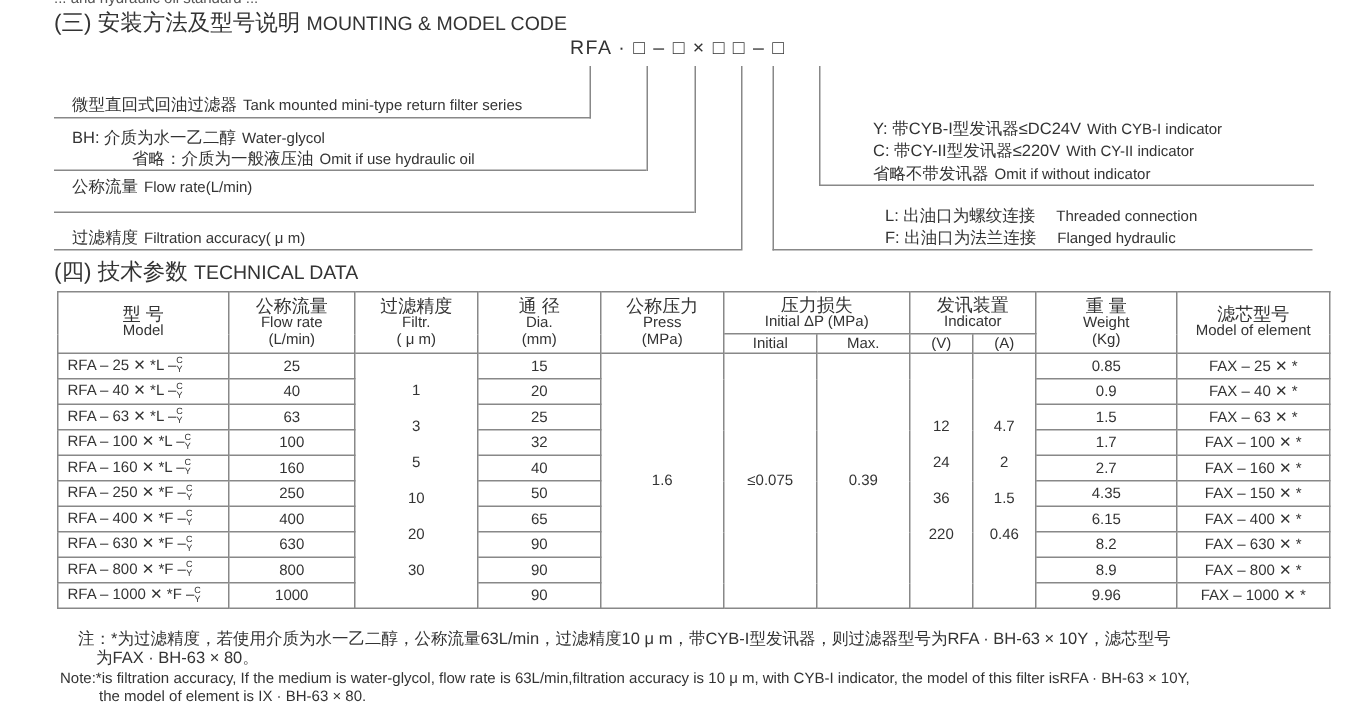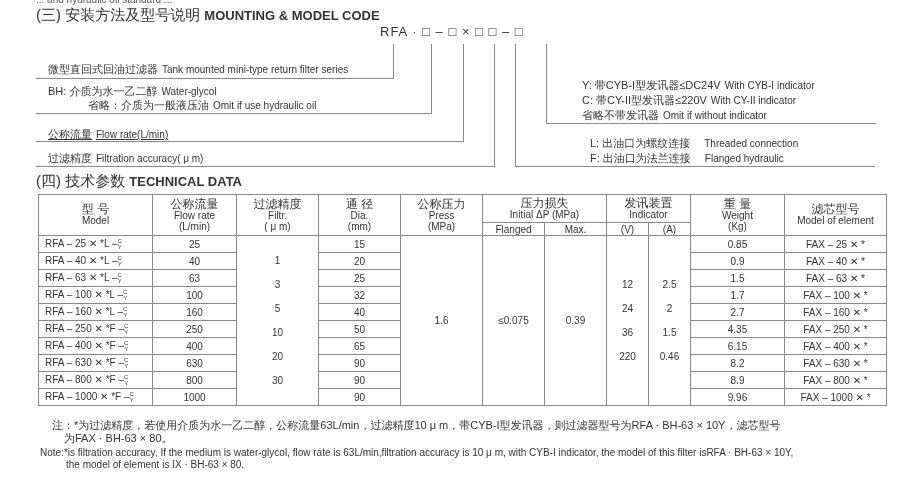--- a/index.html
+++ b/index.html
@@ -1,20 +1,20 @@
 <!DOCTYPE html>
 <html><head>
 <meta charset="utf-8">
 <style>
   html, body { margin:0; padding:0; background:#ffffff; }
   body { width:900px; height:484px; position:relative; overflow:hidden;
          font-family:"Liberation Sans", "DejaVu Sans", sans-serif; color:#333; }
   .abs { position:absolute; white-space:nowrap; }
   .h-section { font-size:15px; color:#333; }
-  .h-section .en { font-size:13px;font-weight:bold; }
+  .h-section .en { font-size:13px; }
   .code { font-size:13px; letter-spacing:1px; color:#333; }
   .lbl { font-size:11px; color:#333;text-align:right; }
   .lbl .en { font-size:10px; margin-left:4px; }
   .line { position:absolute; background:#888; }
   .topcut { position:absolute; left:36px; top:-6px; font-size:10px; color:#555; }
 
   table.tech { position:absolute; left:38px; top:194px; border-collapse:collapse;
                font-size:10px; color:#333; table-layout:fixed; }
   table.tech th, table.tech td { border:1px solid #888; text-align:center; padding:0; }
   table.tech th { font-weight:normal; line-height:11px; }
@@ -58,21 +58,21 @@
 
 <div class="abs lbl" style="left:48px; top:62px;">
   <span>微型直回式回油过滤器</span><span class="en">Tank mounted mini-type return filter series</span>
 </div>
 <div class="abs lbl" style="left:48px; top:84px;">
   <span>BH: 介质为水一乙二醇</span><span class="en">Water-glycol</span>
 </div>
 <div class="abs lbl" style="left:48px; top:98px;margin-left:40px;">
   <span>省略：介质为一般液压油</span><span class="en">Omit if use hydraulic oil</span>
 </div>
-<div class="abs lbl" style="left:48px; top:127px;text-decoration:underline;">
+<div class="abs lbl" style="left:48px; top:117px;">
   <span>公称流量</span><span class="en">Flow rate(L/min)</span>
 </div>
 <div class="abs lbl" style="left:48px; top:151px;">
   <span>过滤精度</span><span class="en">Filtration accuracy( μ m)</span>
 </div>
 
 <div class="abs lbl" style="left:582px; top:78px;">
   <span>Y: 带CYB-I型发讯器≤DC24V</span><span class="en">With CYB-I indicator</span>
 </div>
 <div class="abs lbl" style="left:582px; top:93px;">
@@ -113,21 +113,21 @@
       <th rowspan="2"><span class="cn">公称流量</span><span>Flow rate</span><br><span>(L/min)</span></th>
       <th rowspan="2"><span class="cn">过滤精度</span><span>Filtr.</span><br><span>( μ m)</span></th>
       <th rowspan="2"><span class="cn">通 径</span><span>Dia.</span><br><span>(mm)</span></th>
       <th rowspan="2"><span class="cn">公称压力</span><span>Press</span><br><span>(MPa)</span></th>
       <th colspan="2"><span class="cn">压力损失</span><span>Initial ΔP (MPa)</span></th>
       <th colspan="2"><span class="cn">发讯装置</span><span>Indicator</span></th>
       <th rowspan="2"><span class="cn">重 量</span><span>Weight</span><br><span>(Kg)</span></th>
       <th rowspan="2"><span class="cn">滤芯型号</span><span>Model of element</span></th>
     </tr>
     <tr style="height:13px;">
-      <th>Flanged</th>
+      <th>Initial</th>
       <th>Max.</th>
       <th>(V)</th>
       <th>(A)</th>
     </tr>
   </thead>
   <tbody>
     <tr>
       <td class="model"><span>RFA – 25 ✕ *L –</span><span class="cy"><span>C</span><br><span>Y</span></span></td>
       <td>25</td>
       <td rowspan="10" class="stack">
@@ -142,21 +142,21 @@
       <td rowspan="10">1.6</td>
       <td rowspan="10">≤0.075</td>
       <td rowspan="10">0.39</td>
       <td rowspan="10" class="stack">
         <div>12</div>
           <div>24</div>
           <div>36</div>
           <div>220</div>
       </td>
       <td rowspan="10" class="stack">
-        <div>2.5</div>
+        <div>4.7</div>
           <div>2</div>
           <div>1.5</div>
           <div>0.46</div>
       </td>
       <td>0.85</td>
       <td>FAX – 25 ✕ *</td>
     </tr>
     <tr>
       <td class="model"><span>RFA – 40 ✕ *L –</span><span class="cy"><span>C</span><br><span>Y</span></span></td>
       <td>40</td>
@@ -183,21 +183,21 @@
       <td>160</td>
       <td>40</td>
       <td>2.7</td>
       <td>FAX – 160 ✕ *</td>
     </tr>
     <tr>
       <td class="model"><span>RFA – 250 ✕ *F –</span><span class="cy"><span>C</span><br><span>Y</span></span></td>
       <td>250</td>
       <td>50</td>
       <td>4.35</td>
-      <td>FAX – 250 ✕ *</td>
+      <td>FAX – 150 ✕ *</td>
     </tr>
     <tr>
       <td class="model"><span>RFA – 400 ✕ *F –</span><span class="cy"><span>C</span><br><span>Y</span></span></td>
       <td>400</td>
       <td>65</td>
       <td>6.15</td>
       <td>FAX – 400 ✕ *</td>
     </tr>
     <tr>
       <td class="model"><span>RFA – 630 ✕ *F –</span><span class="cy"><span>C</span><br><span>Y</span></span></td>

